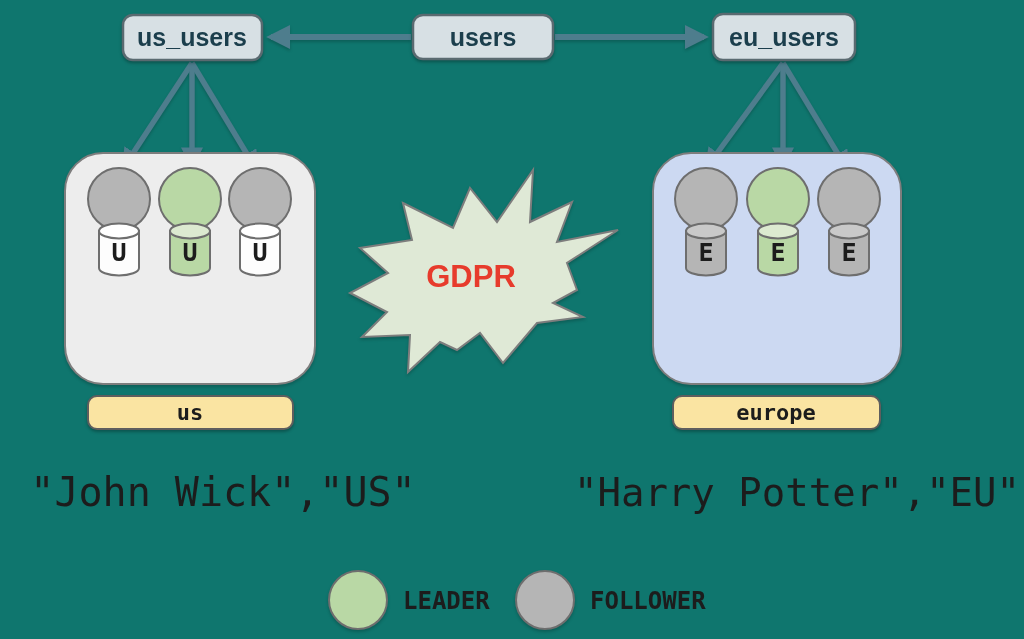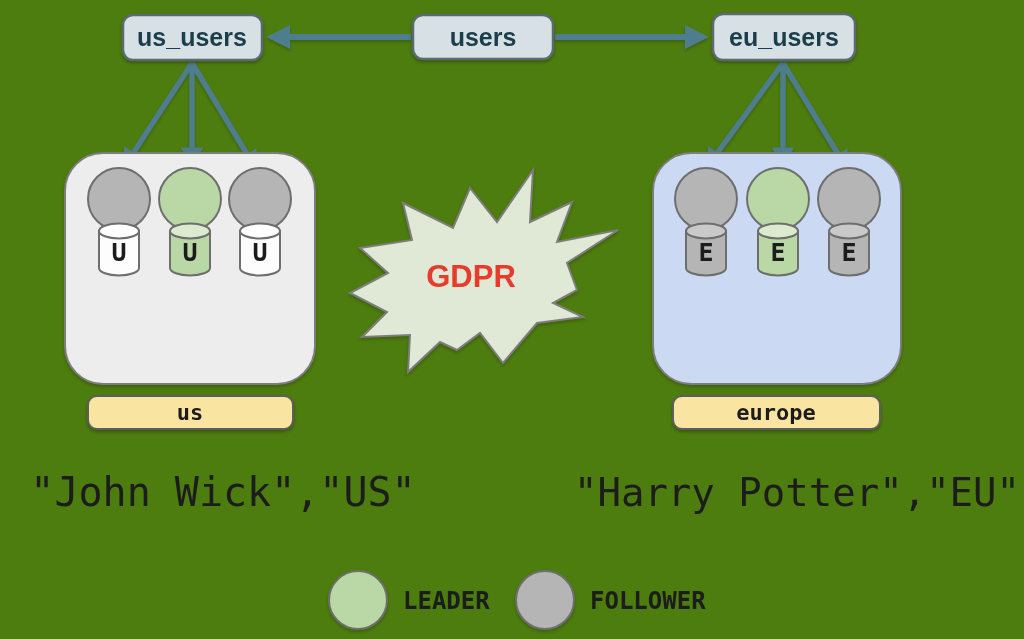--- a/index.html
+++ b/index.html
@@ -1,16 +1,16 @@
 <!DOCTYPE html>
 <html style="--teal: #4e7d8d; --box-fill: #d7e0e4; --box-stroke: #5a6a70; --box-text: #1b3e4c; --region-us: #ededed; --region-eu: #ccd9f2; --container-stroke: #7d7d7d; --node-stroke: #6e6e6e; --gray: #b5b5b5; --gray-light: #c9c9c9; --green: #b9d8a5; --green-light: #dcead0; --white-cyl: #fdfdfd; --white-cyl-top: #ffffff; --star-fill: #dfe9d6; --red: #e73b2c; --yellow: #fae4a2; --yellow-stroke: #5e5e5e; --ink: #1c1c1c;"><head>
 <meta charset="utf-8">
 <style>
   html,body { margin:0; padding:0; background:#ffffff; }
-  .stage { position:relative; width:1024px; height:639px; background:#4d7c0f;
+  .stage { position:relative; width:1024px; height:639px; background:#0f766e;
            font-family:"Liberation Sans", sans-serif; overflow:hidden; }
 
   
   .tbox        { fill:var(--box-fill); stroke:var(--box-stroke); stroke-width:2.5; }
   .tbox-label  { fill:var(--box-text); font:700 25px "Liberation Sans", sans-serif; text-anchor:middle; }
 
   
   .arrow   { stroke:var(--teal); stroke-width:5.5; fill:none; }
   .arrow-h { stroke-width:6; }
   .arrowhead { fill:var(--teal); stroke:none; }

